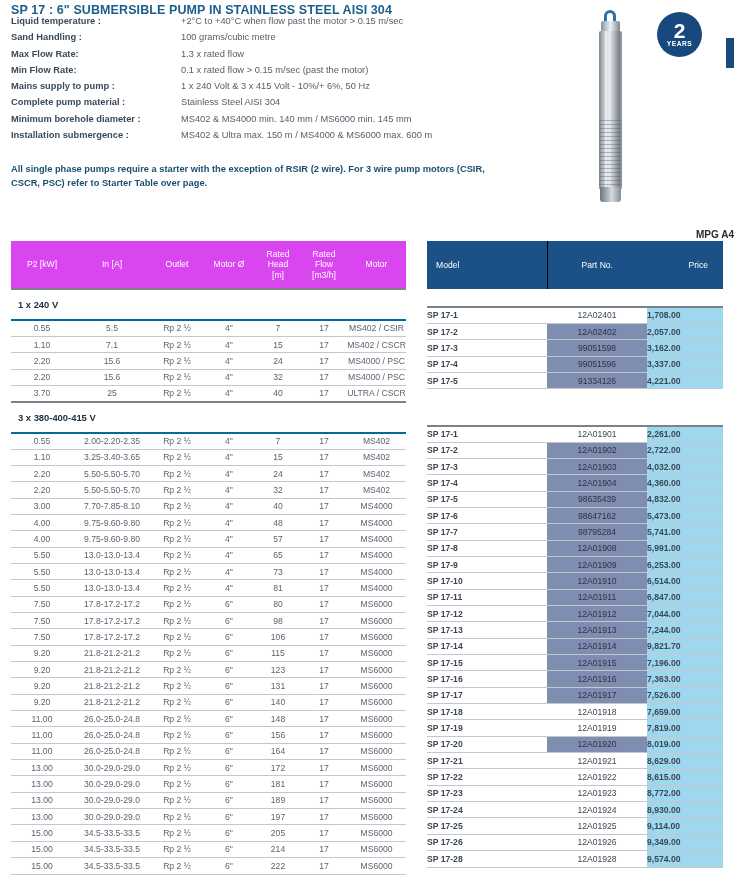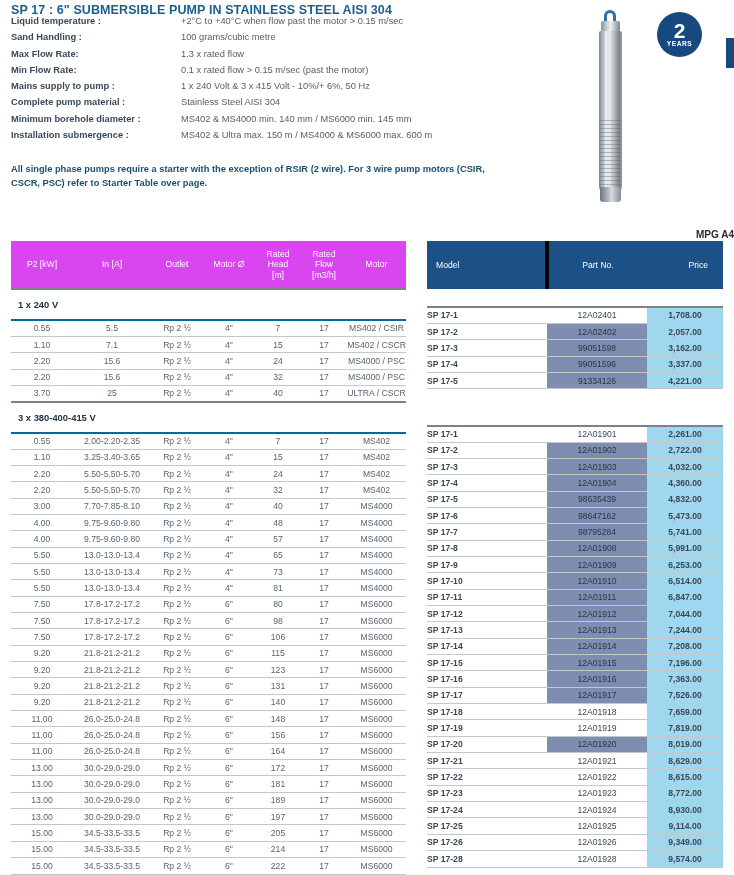--- a/index.html
+++ b/index.html
@@ -114,30 +114,30 @@
   .c-motor { width: 59px; }
 
   
   .tbl-right { position: absolute; left: 427px; top: 0; width: 296px; }
   .tbl-right th {
     background: #1b5186; color: #ffffff;
     font-size: 8.6px; font-weight: normal;
     height: 48px; vertical-align: middle;
   }
   .th-model { text-align: left; padding-left: 9px; width: 120px;
-              border-right: 4px solid #000000; }
+              border-right: 1px solid #000000; }
   .th-part  { text-align: center; width: 100px; }
   .th-price { text-align: right; padding-right: 15px; width: 76px; }
   .tbl-right td {
     height: 16.35px; border-bottom: 1px solid #c3c8cd; padding: 0;
     color: #3c4753;
   }
   .td-model { text-align: left; padding-left: 9px; font-weight: bold; color: #22303d; }
   .td-part  { text-align: center; }
-  .td-price { text-align: center; padding-right: 9px; font-weight: bold;
+  .td-price { text-align: left; padding-right: 9px; font-weight: bold;
               color: #1a2733; background: #9fd7ef; }
   tr.hl .td-part { background: #7e8db0; color: #2a3546; }
   .tbl-right tr.sec-start td { border-top: 2px solid #7a838c; }
   .spacer-row td { height: 19px; border: none !important; background: #fff !important; }
 </style>
 </head>
 <body>
 
 <div class="title">SP 17 : 6" SUBMERSIBLE PUMP IN STAINLESS STEEL AISI 304</div>
 
@@ -632,21 +632,21 @@
           <td class="td-price">7,044.00</td>
         </tr>
         <tr class="hl">
           <td class="td-model">SP 17-13</td>
           <td class="td-part">12A01913</td>
           <td class="td-price">7,244.00</td>
         </tr>
         <tr class="hl">
           <td class="td-model">SP 17-14</td>
           <td class="td-part">12A01914</td>
-          <td class="td-price">7,208.00</td>
+          <td class="td-price">9,821.70</td>
         </tr>
         <tr class="hl">
           <td class="td-model">SP 17-15</td>
           <td class="td-part">12A01915</td>
           <td class="td-price">7,196.00</td>
         </tr>
         <tr class="hl">
           <td class="td-model">SP 17-16</td>
           <td class="td-part">12A01916</td>
           <td class="td-price">7,363.00</td>

